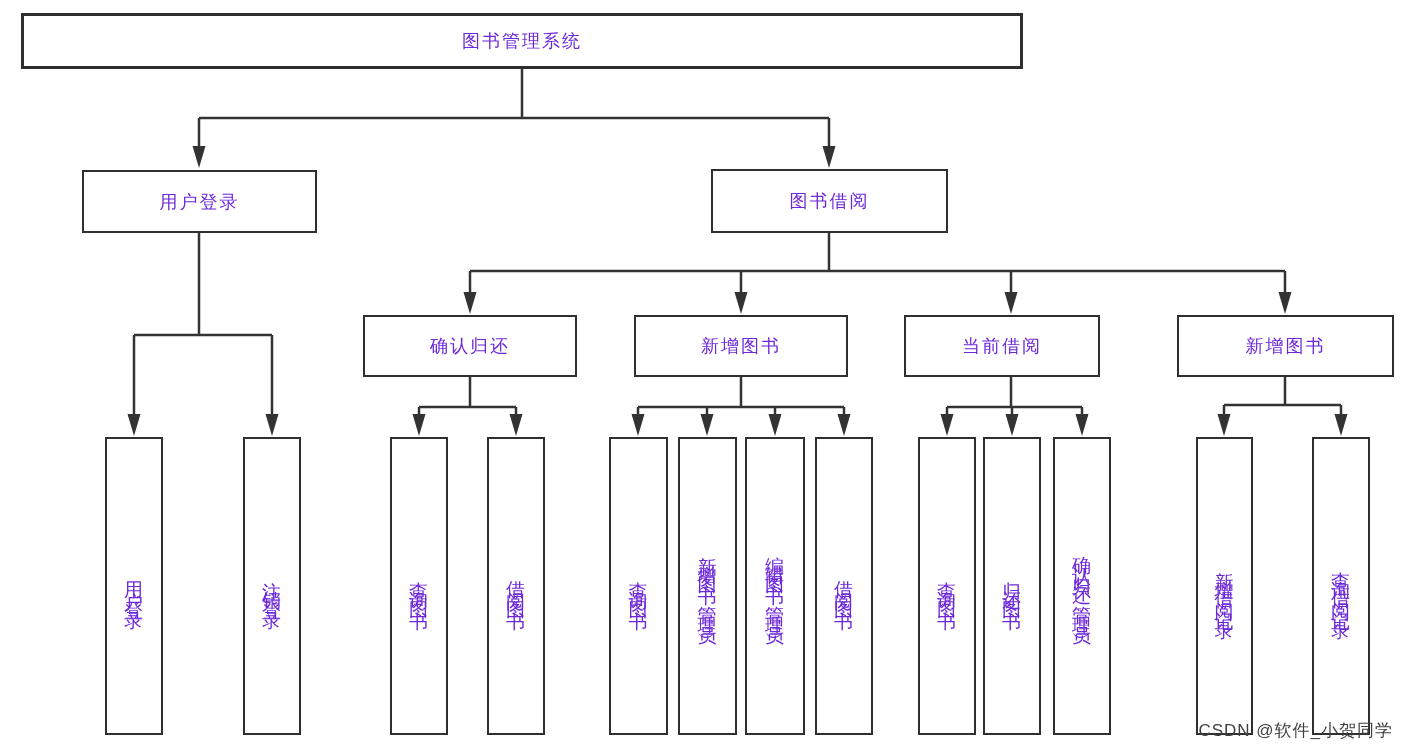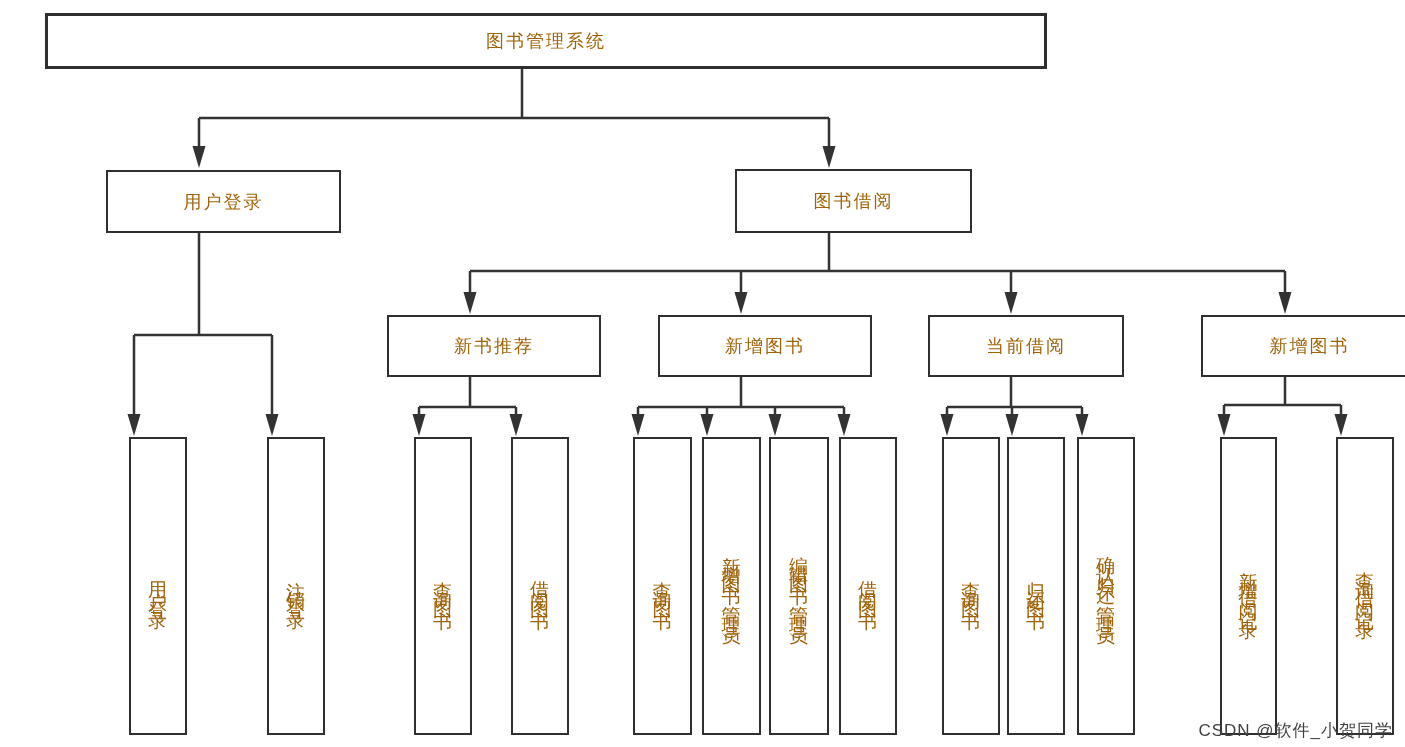--- a/index.html
+++ b/index.html
@@ -23,26 +23,25 @@
   }
   #connectors polygon {
     fill: #333333;
     stroke: none;
   }
   .node {
     position: absolute;
     box-sizing: border-box;
     border: 2px solid #2f2f2f;
     background: #ffffff;
-    color: #a16207;
+    color: #6d28d9;
     display: flex;
     align-items: center;
     justify-content: center;
     text-align: center;
-    margin-left: 24px;
   }
   .h-node {
     font-size: 18px;
     letter-spacing: 2px;
   }
   .root-node {
     border-width: 3px;
     font-size: 18px;
     letter-spacing: 2px;
   }
@@ -118,21 +117,21 @@
       <polygon points="1217.5,414 1230.5,414 1224,436"></polygon>
       <polygon points="1334.5,414 1347.5,414 1341,436"></polygon>
     </g>
   </svg>
 
   <div class="node root-node" style="left:21px; top:13px; width:1002px; height:56px;">图书管理系统</div>
 
   <div class="node h-node" style="left:82px; top:170px; width:235px; height:63px;">用户登录</div>
   <div class="node h-node" style="left:711px; top:169px; width:237px; height:64px;">图书借阅</div>
 
-  <div class="node h-node" style="left:363px; top:315px; width:214px; height:62px;">新书推荐</div>
+  <div class="node h-node" style="left:363px; top:315px; width:214px; height:62px;">确认归还</div>
   <div class="node h-node" style="left:634px; top:315px; width:214px; height:62px;">新增图书</div>
   <div class="node h-node" style="left:904px; top:315px; width:196px; height:62px;">当前借阅</div>
   <div class="node h-node" style="left:1177px; top:315px; width:217px; height:62px;">新增图书</div>
 
   <div class="node v-node" style="left:105px; top:437px; width:58px; height:298px;">
     <span class="v-text">用户登录</span>
   </div>
   <div class="node v-node" style="left:243px; top:437px; width:58px; height:298px;">
     <span class="v-text">注销登录</span>
   </div>

